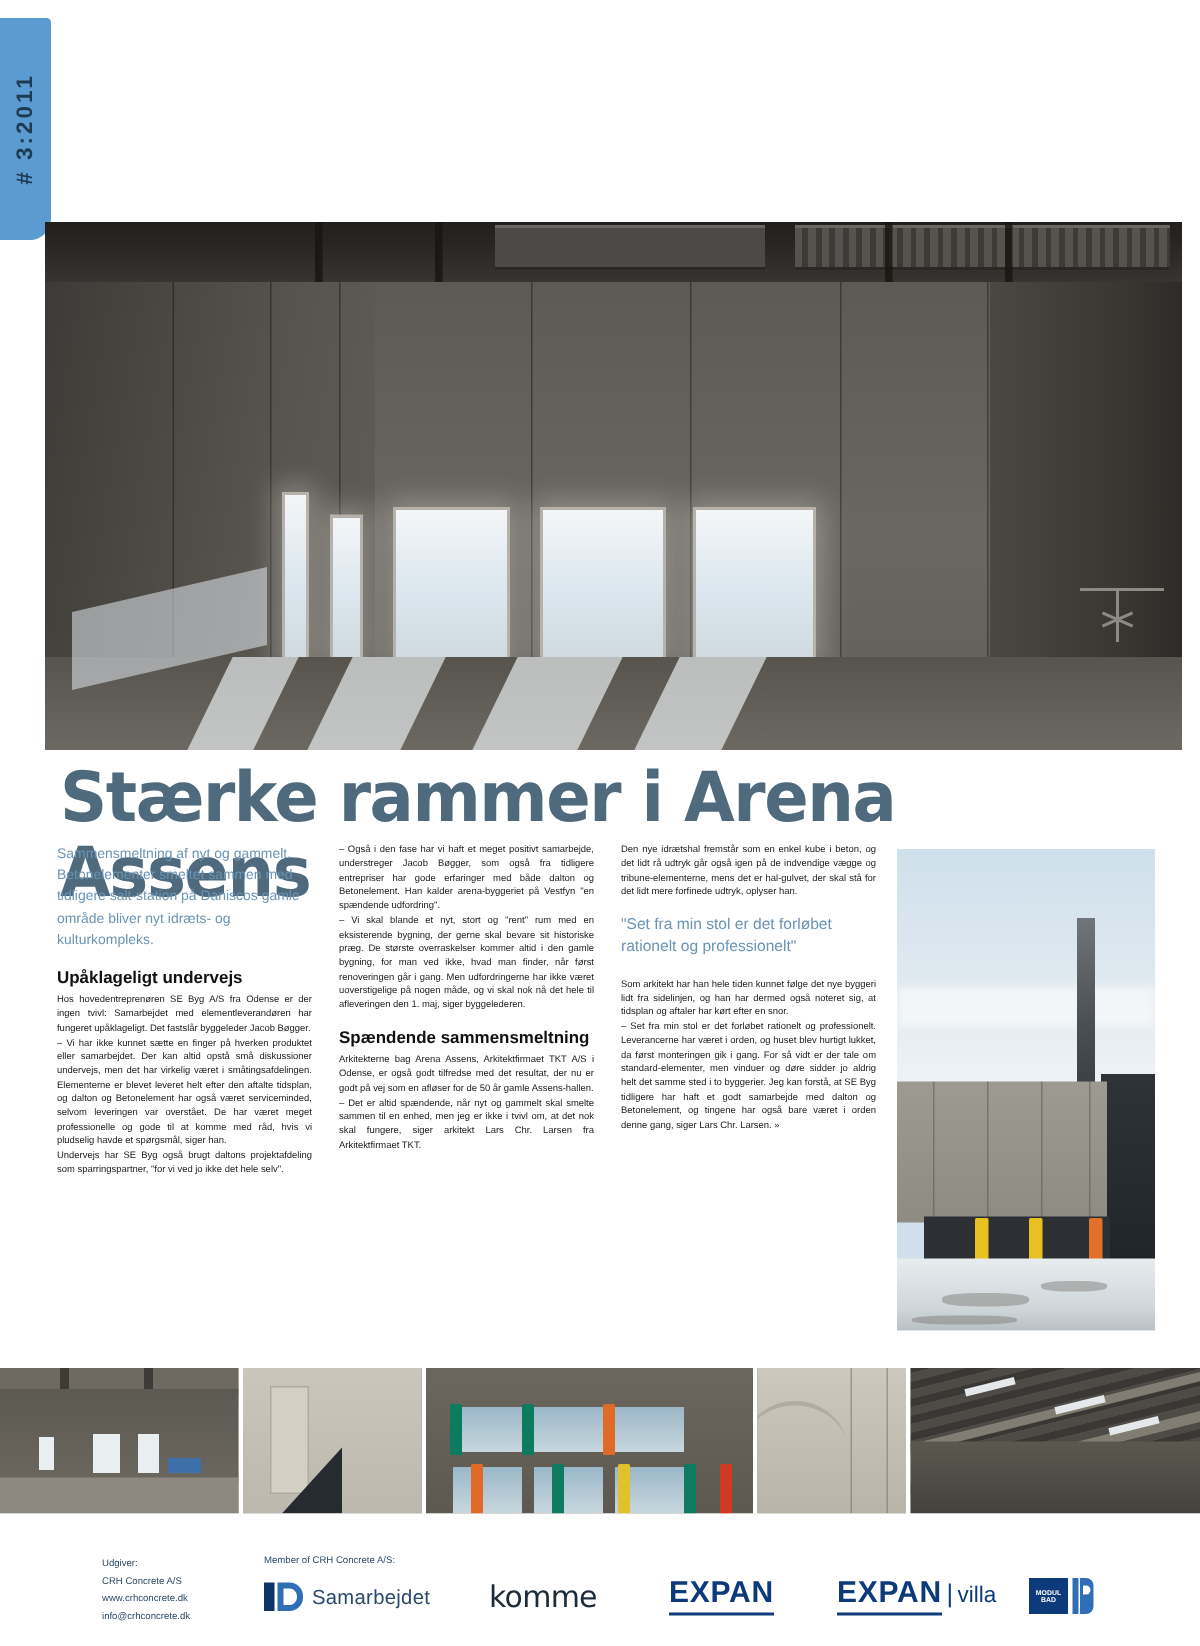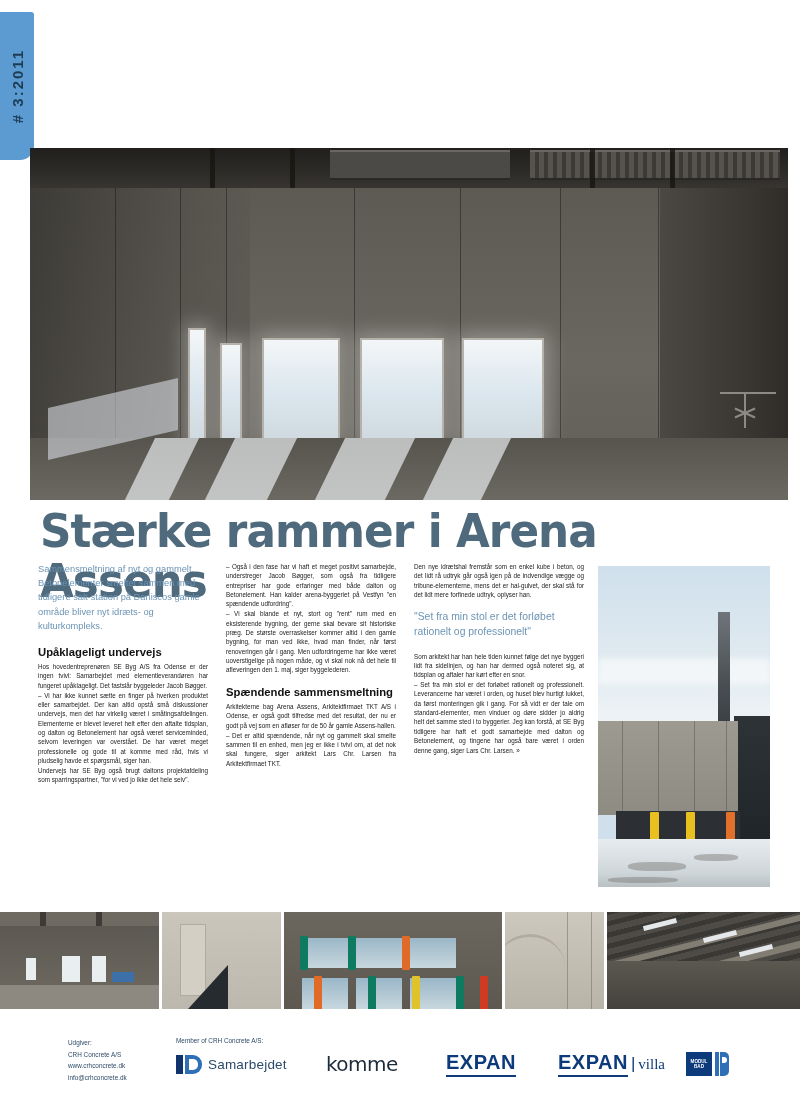--- a/index.html
+++ b/index.html
@@ -195,21 +195,21 @@
   .betonmark .b3{position:absolute;left:13px;top:4px;width:9px;height:11px;background:#fff;
     border-top-right-radius:5px;border-bottom-right-radius:5px;}
   .betontext{color:#2b4a6b;font-size:13.5px;letter-spacing:.2px;}
 
   .daltontext{color:#1c2b3a;font-size:20px;letter-spacing:-.5px;font-family:"DejaVu Sans", sans-serif;}
 
   .expantext{color:#0d3a7a;font-weight:bold;font-size:20px;letter-spacing:.5px;
     border-bottom:2.5px solid #0d3a7a;padding-bottom:1px;}
   .expanvilla{display:flex;align-items:baseline;}
   .expanvilla .sep{color:#0d3a7a;font-size:17px;margin:0 3px;}
-  .expanvilla .villa{color:#0d3a7a;font-size:15px;font-family:Liberation Serif, serif;}
+  .expanvilla .villa{color:#0d3a7a;font-size:15px;}
 
   .modulmark{width:26px;height:24px;background:#0d3a7a;position:relative;margin-right:3px;
     display:flex;align-items:center;justify-content:center;}
   .modulmark span{color:#fff;font-weight:bold;font-size:4.6px;line-height:5px;text-align:center;}
   .modulb{width:14px;height:24px;position:relative;}
   .modulb i{position:absolute;background:#2f6fb5;}
 </style>
 </head>
 <body>
 

